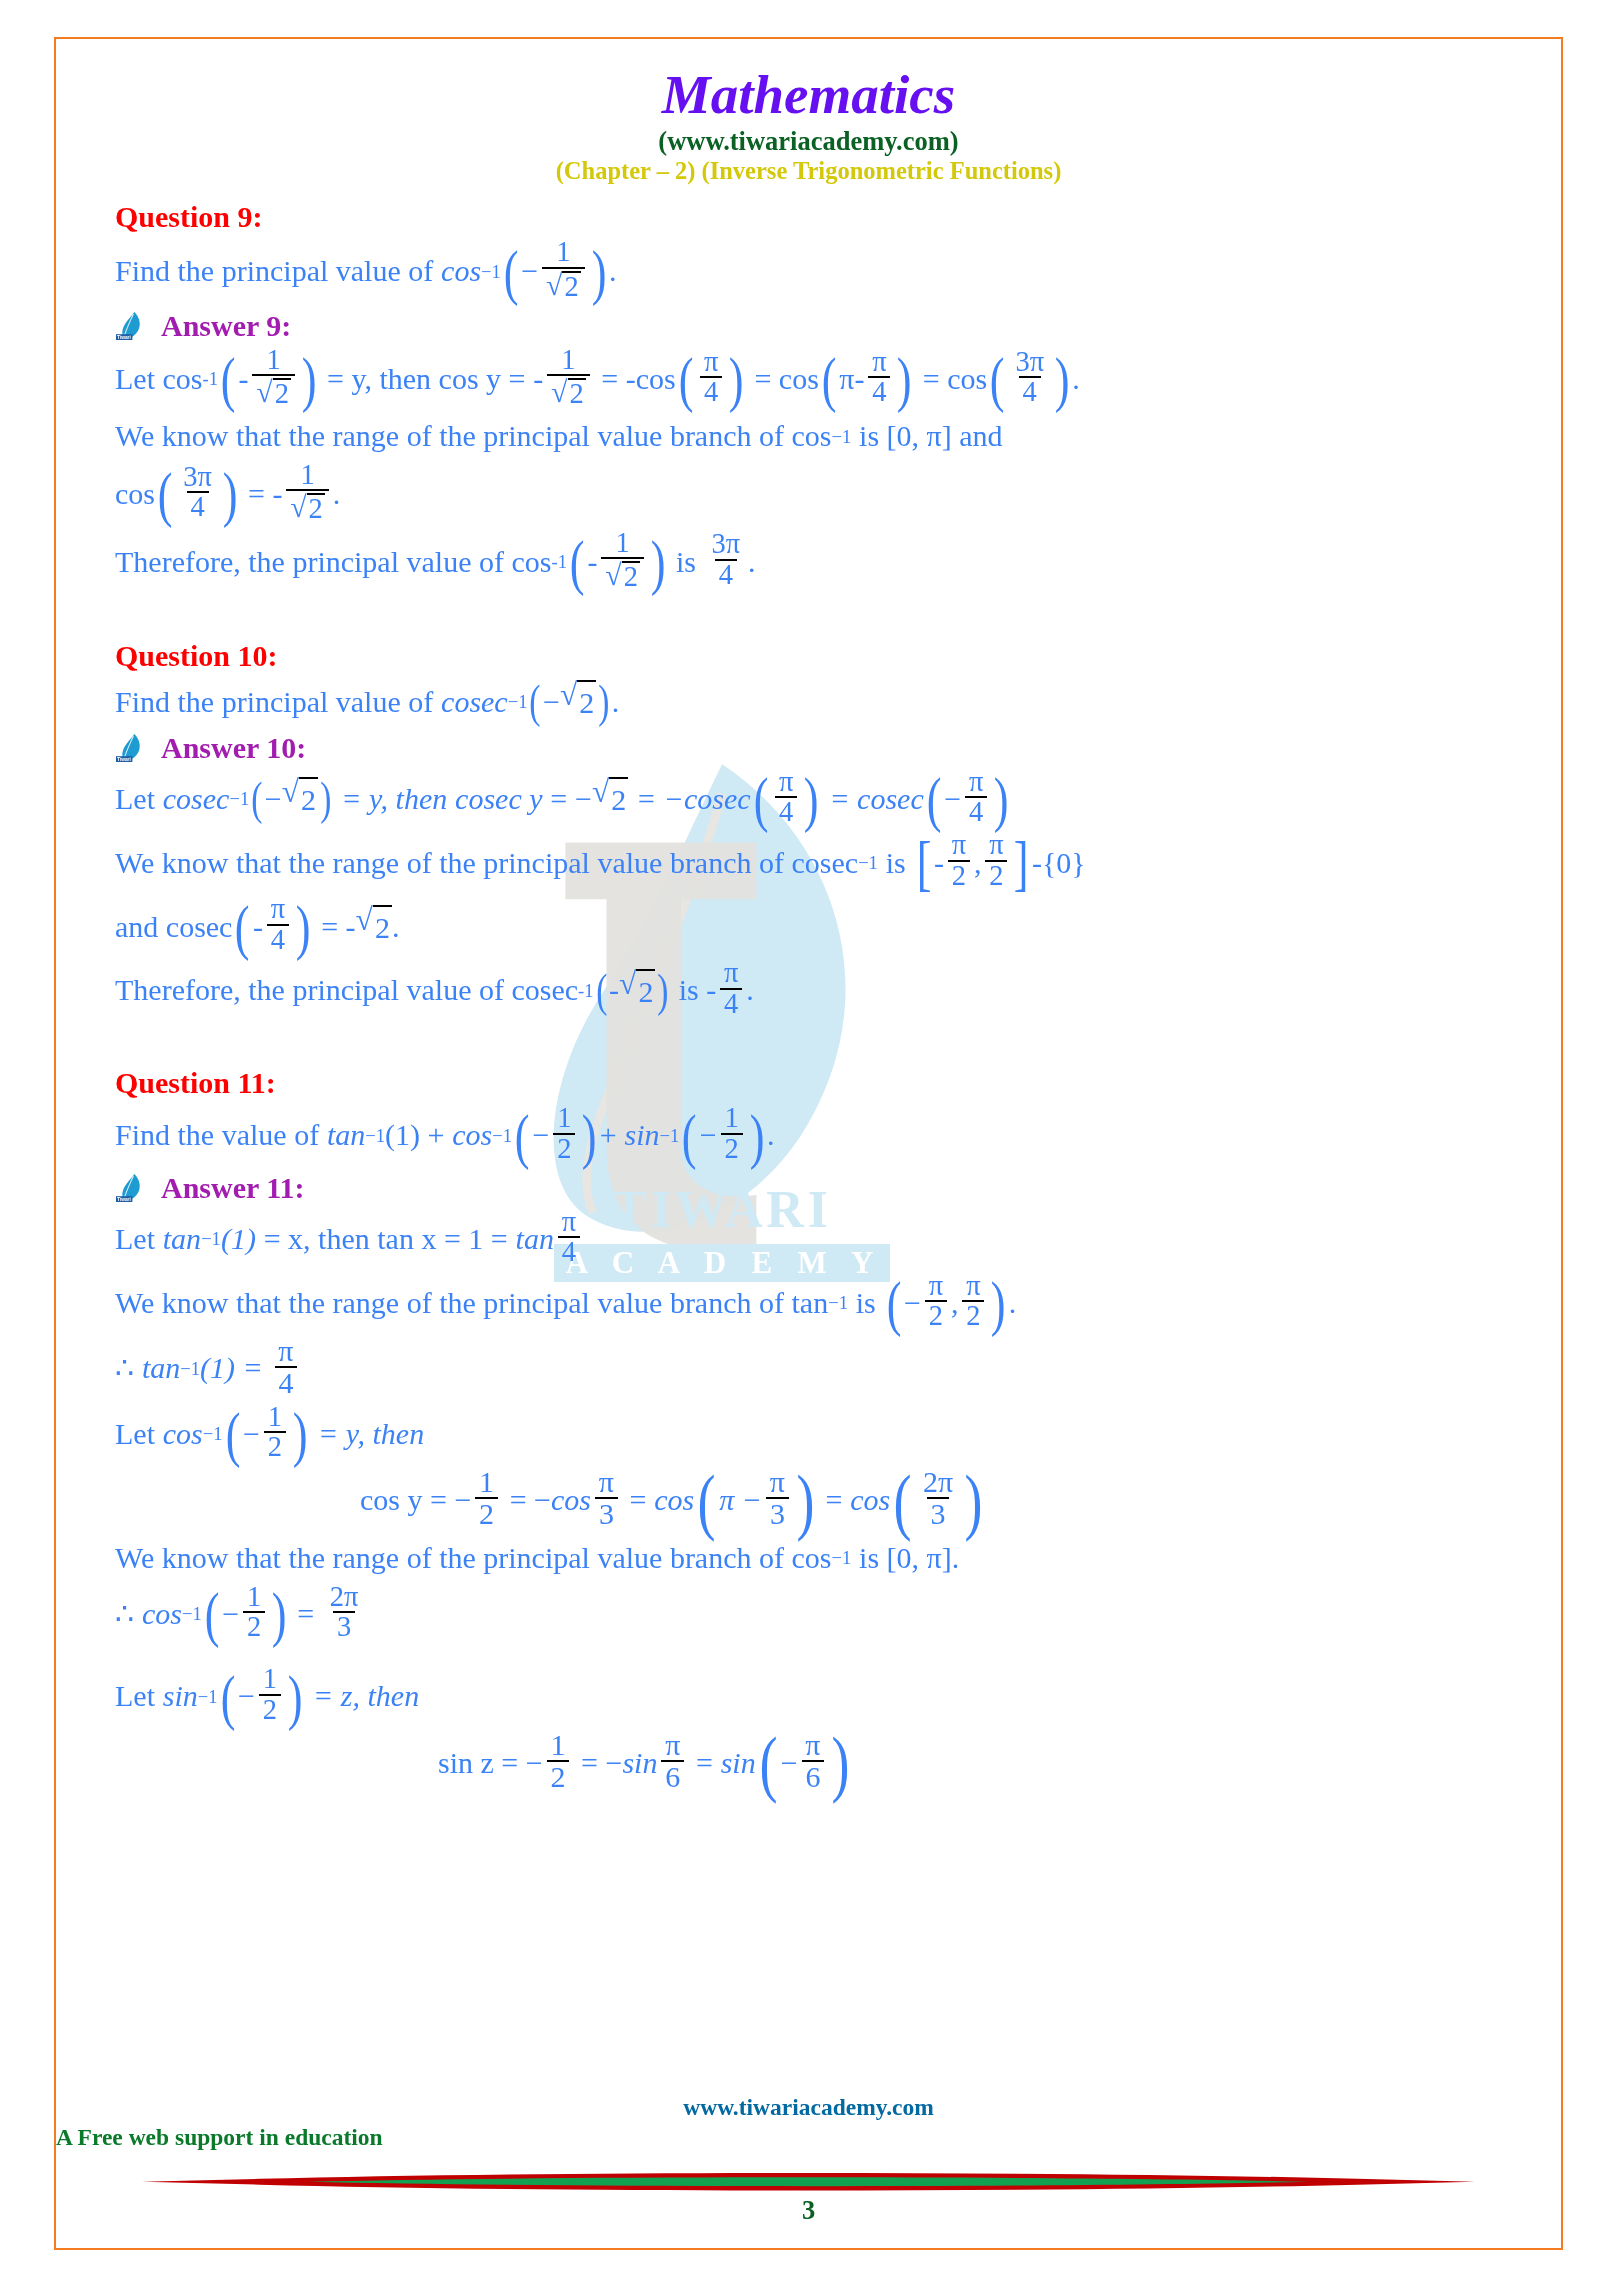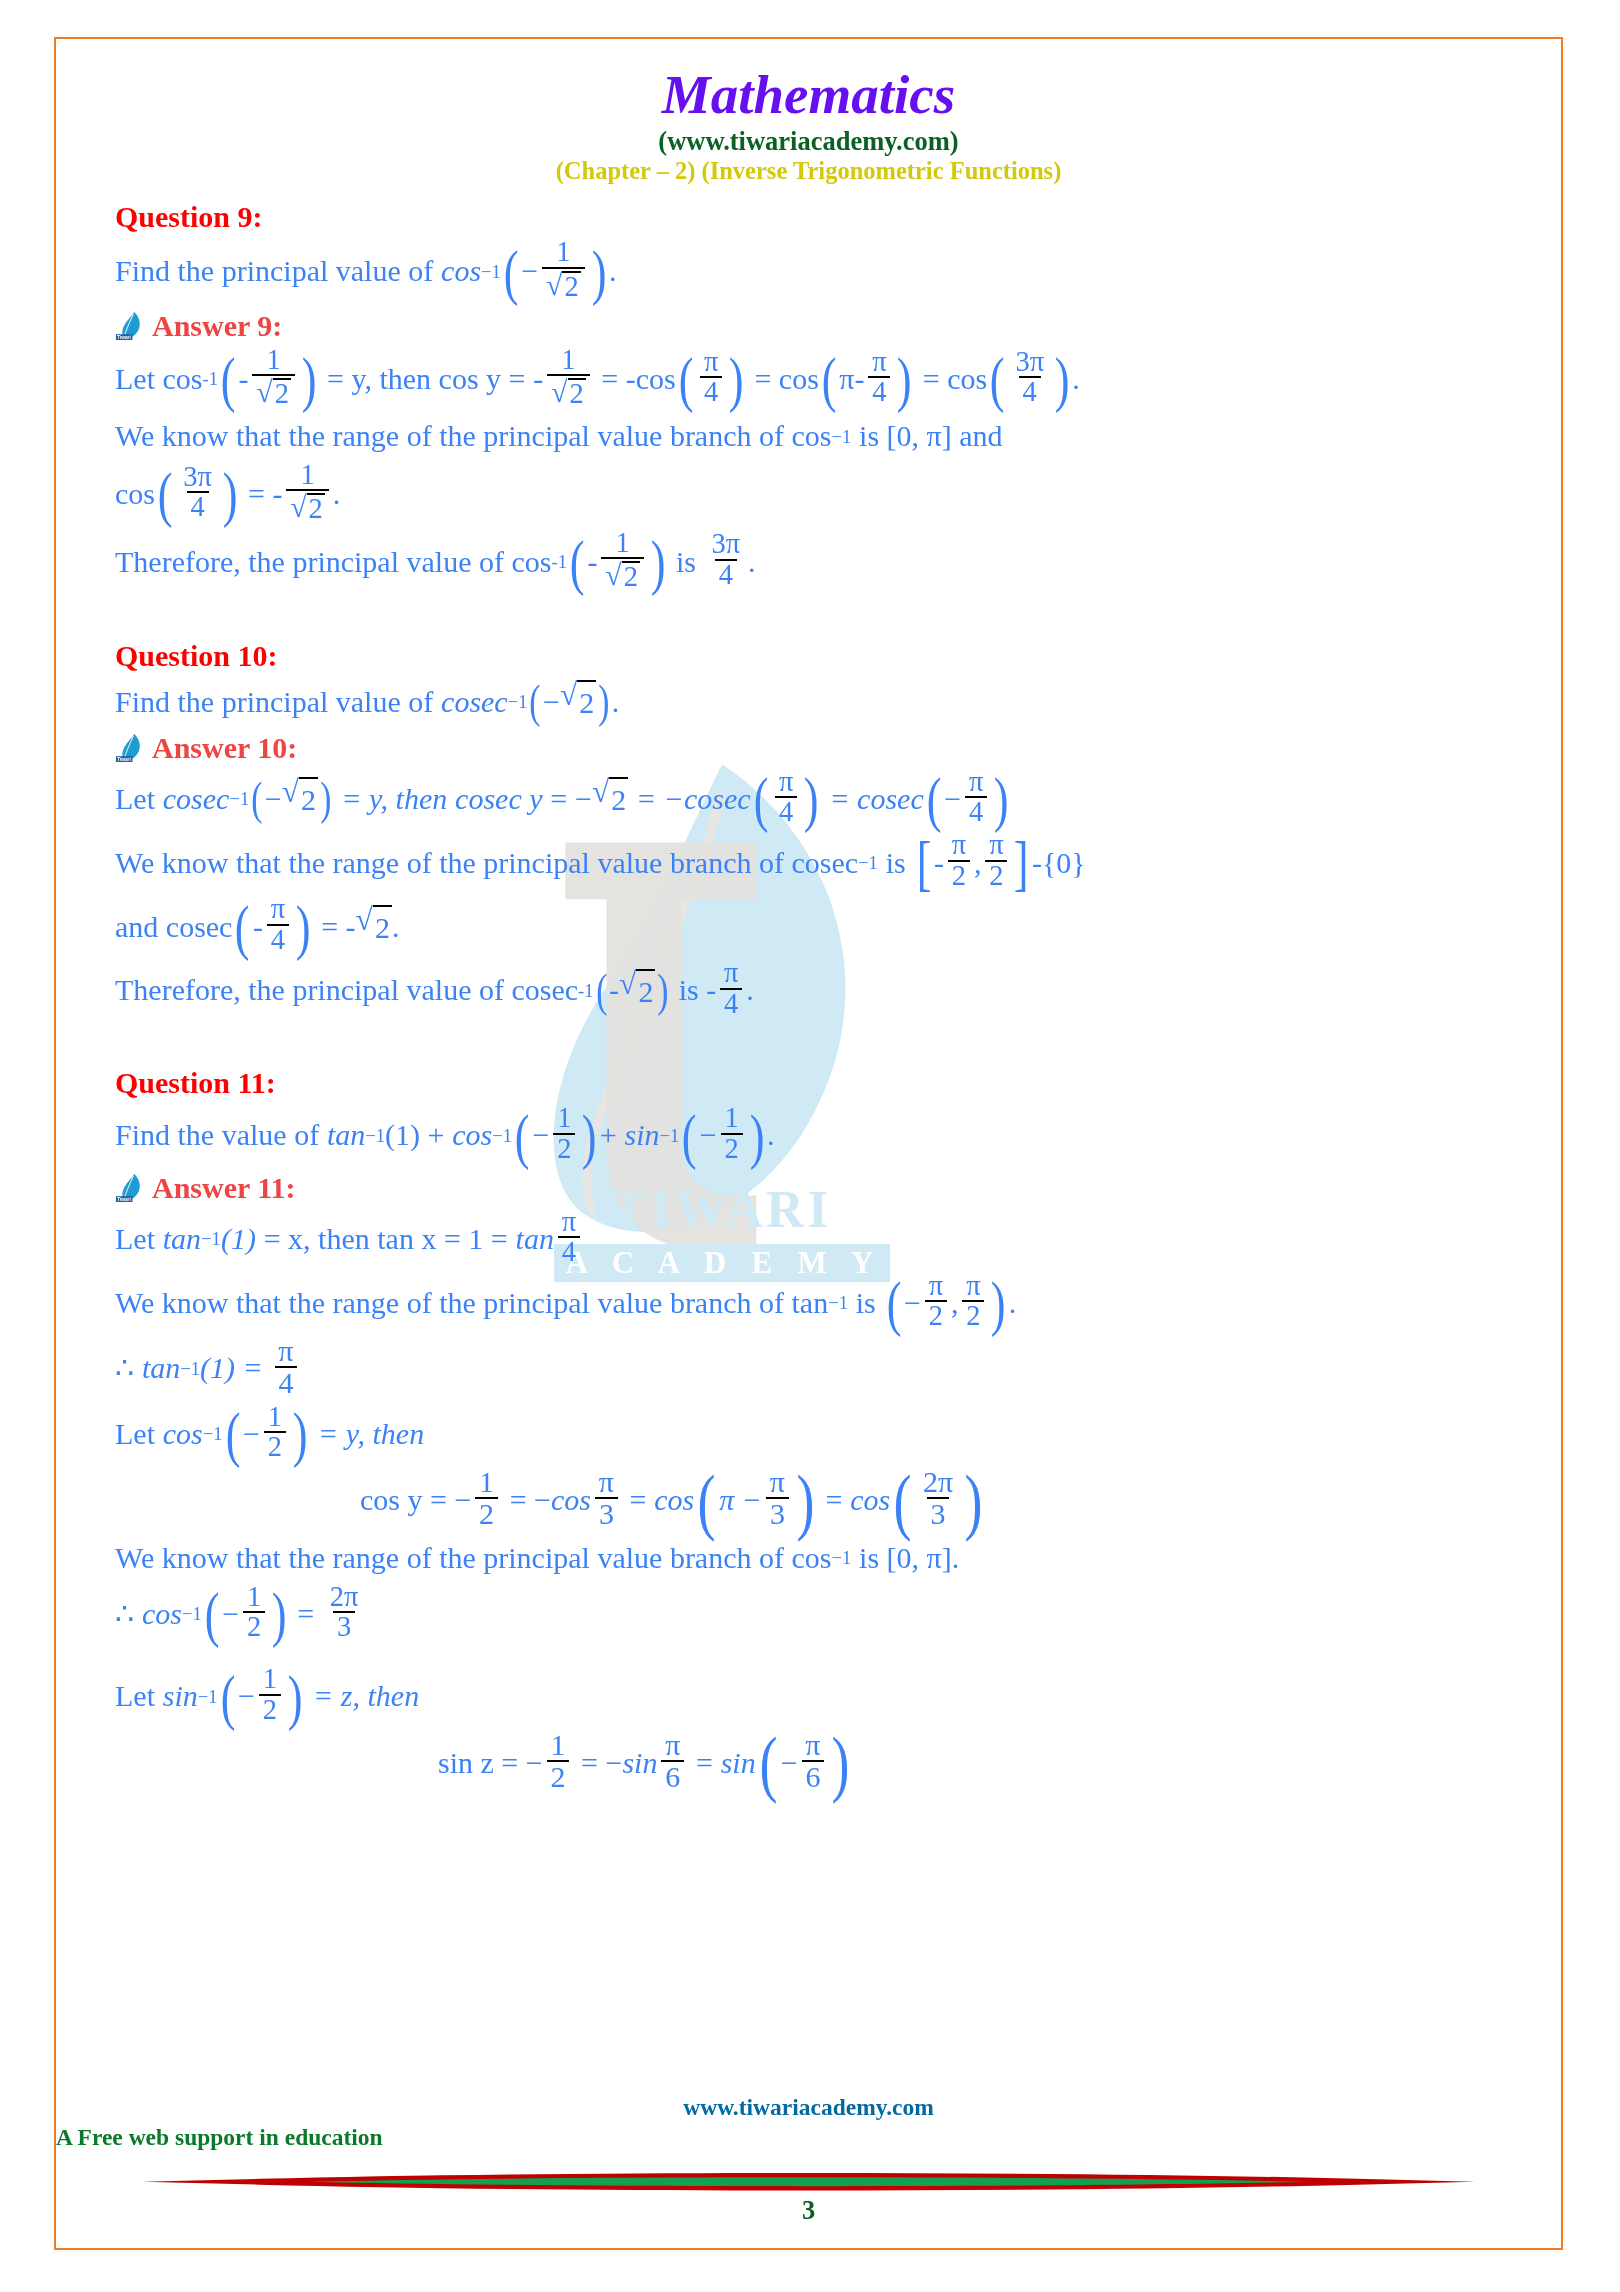--- a/index.html
+++ b/index.html
@@ -119,25 +119,25 @@
     font-family: "Liberation Serif", serif;
     font-weight: bold;
     font-size: 30px;
     color: #FF0000;
     margin: 15.7px 0 5.9px 0;
   }
   .a-head {
     font-family: "Liberation Serif", serif;
     font-weight: bold;
     font-size: 30px;
-    color: #ef4444;
+    color: #a21caf;
     margin: 5.9px 0 3.9px 0;
     display: flex;
     align-items: flex-end;
-    gap: 8px;
+    gap: 17px;
   }
   .leaf-icon {
     display: inline-block;
     width: 29px;
     height: 31px;
     position: relative;
     flex: 0 0 auto;
     margin-bottom: 2px;
   }
   .leaf-icon svg { display:block; width: 100%; height: 100%; }

